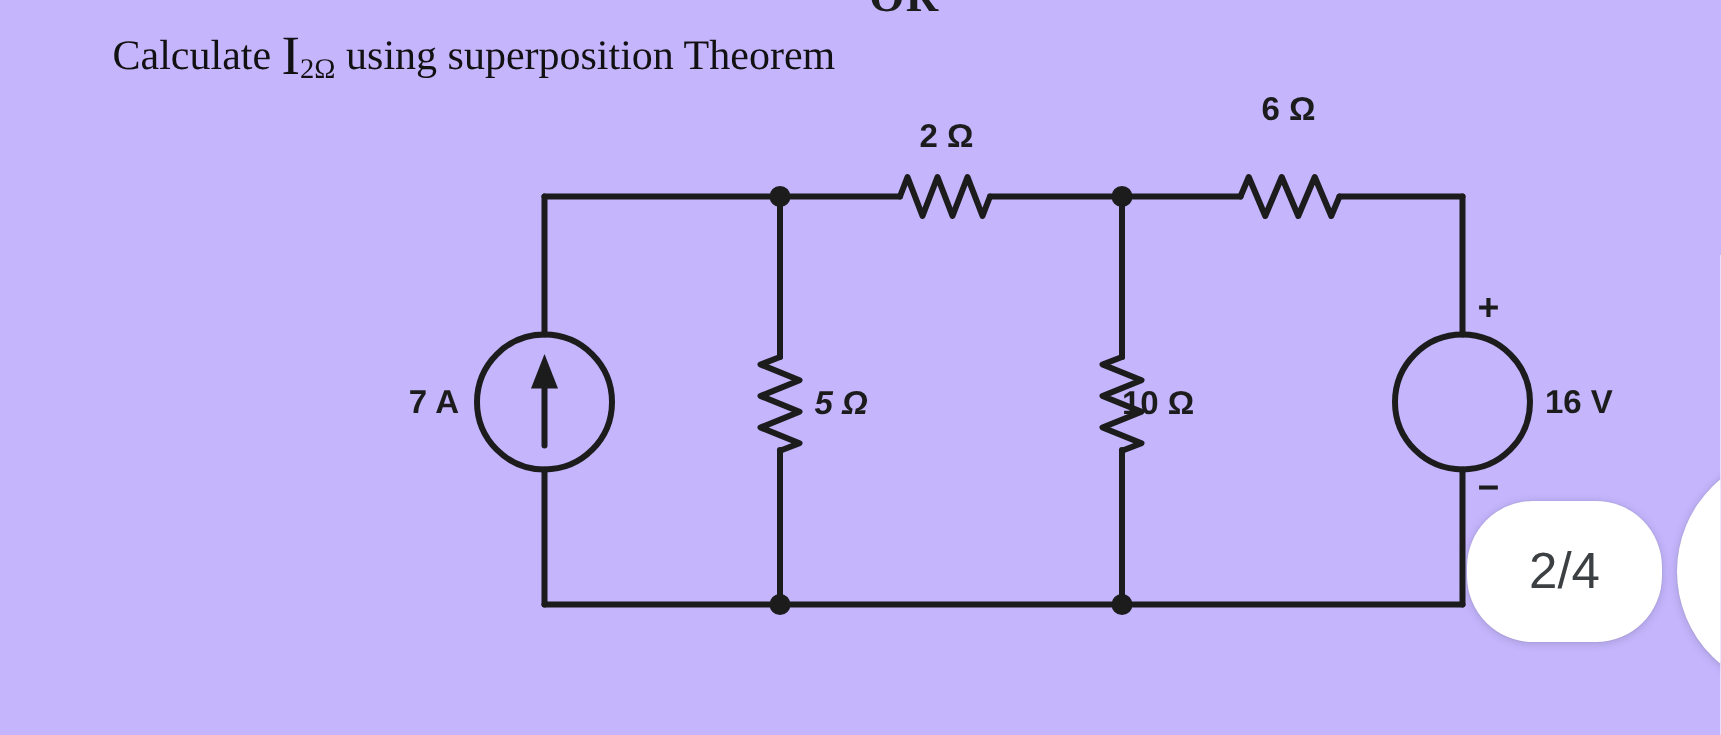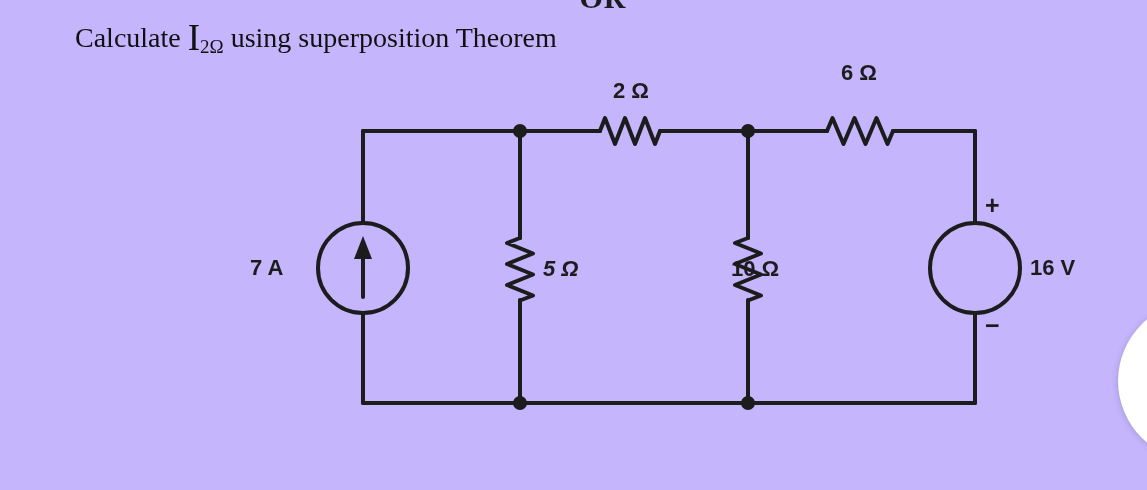--- a/index.html
+++ b/index.html
@@ -63,22 +63,22 @@
     position: absolute;
     font-family: "Liberation Sans", sans-serif;
     font-weight: 700;
     font-size: 22px;
     color: #1c1c1c;
     white-space: nowrap;
   }
   .lab-r2   { left: 598px; top: 78px;  width: 66px; text-align: center; }
   .lab-r6   { left: 824px; top: 60px;  width: 70px; text-align: center; }
   .lab-r5   { left: 543px; top: 256px; font-style: italic; }
-  .lab-r10  { left: 731px; top: 256px; text-align: center; }
-  .lab-7a   { left: 250px; top: 255px; width: 56px; }
+  .lab-r10  { left: 748px; top: 256px; text-align: center; }
+  .lab-7a   { left: 250px; top: 255px; width: 56px; text-align: right; }
   .lab-12v  { left: 1030px; top: 255px; }
   .lab-plus { left: 985px; top: 191px; font-size: 25px; }
   .lab-minus{ left: 985px; top: 311px; font-size: 25px; }
 
   
   .badge {
     position: absolute;
     left: 978px; top: 334px;
     width: 130px; height: 94px;
     background: #ffffff;
@@ -163,16 +163,19 @@
 
   <div class="clabel lab-r2">2 Ω</div>
   <div class="clabel lab-r6">6 Ω</div>
   <div class="clabel lab-r5">5 Ω</div>
   <div class="clabel lab-r10">10 Ω</div>
   <div class="clabel lab-7a">7 A</div>
   <div class="clabel lab-12v">16 V</div>
   <div class="clabel lab-plus">+</div>
   <div class="clabel lab-minus">−</div>
 
+  <div class="badge">
+    <span>2/4</span>
+  </div>
 
   <div class="partial-fab"></div>
 
 </div>
 
 </body></html>

